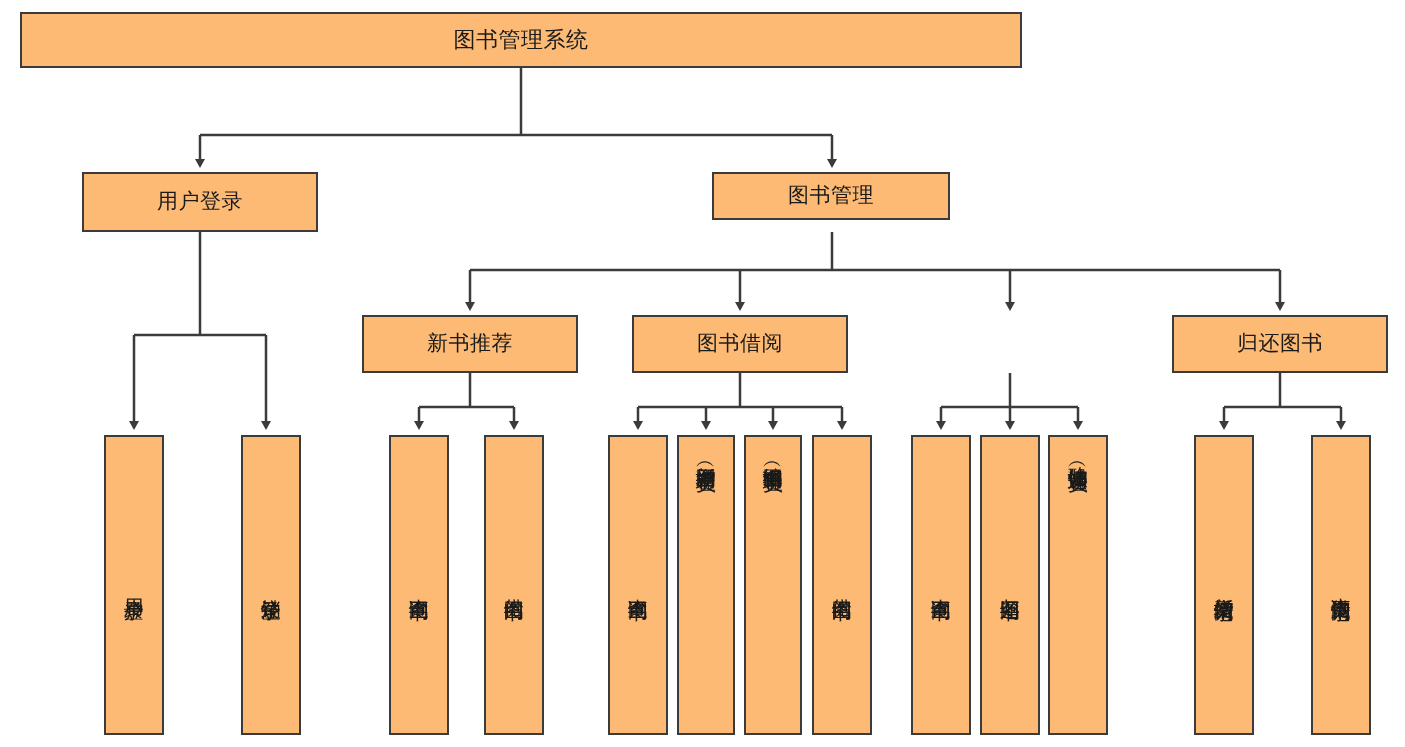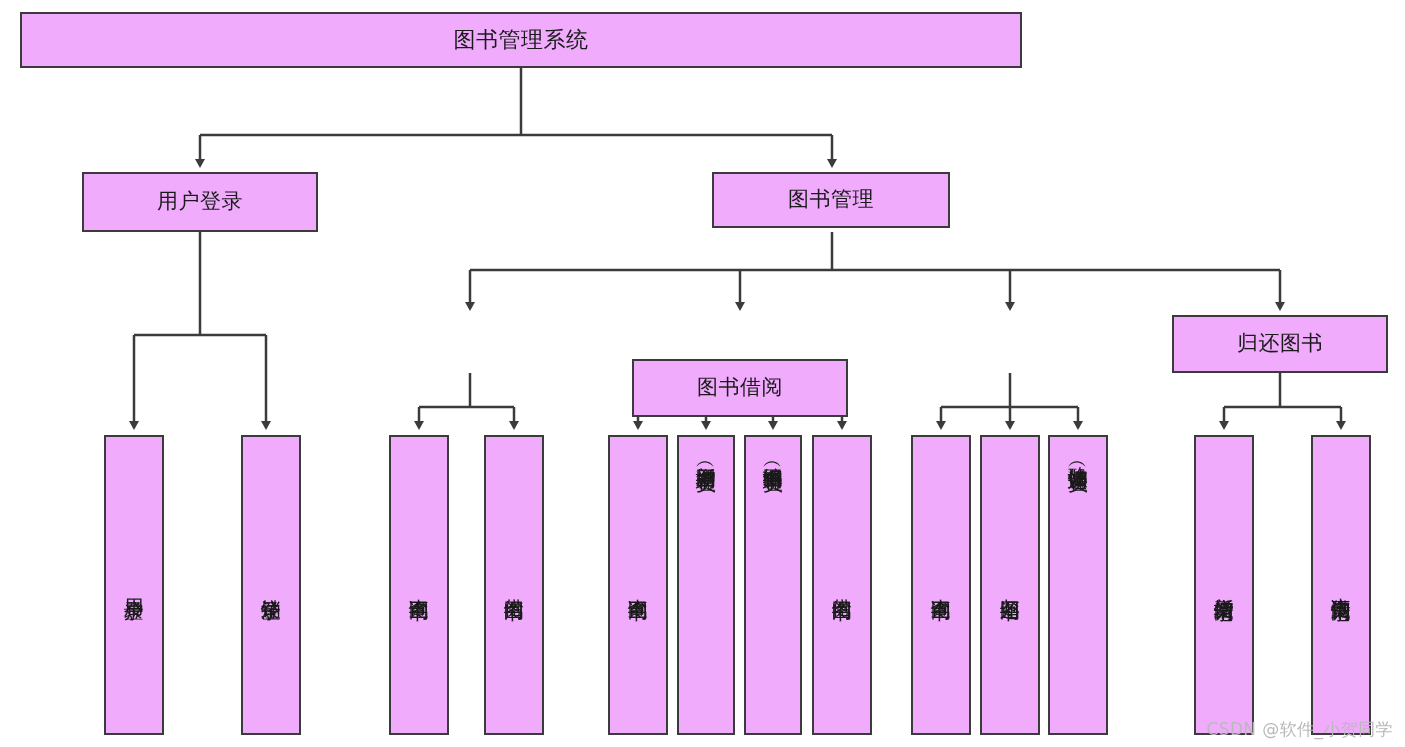--- a/index.html
+++ b/index.html
@@ -23,21 +23,21 @@
     position: absolute;
     left: 0;
     top: 0;
     width: 1405px;
     height: 747px;
     pointer-events: none;
   }
   .node {
     position: absolute;
     box-sizing: border-box;
-    background: #f0abfc;
+    background: #fdba74;
     border: 2.5px solid #3b3b3b;
     display: flex;
     align-items: center;
     justify-content: center;
     z-index: 3;
   }
   .node .label {
     font-size: 21px;
     line-height: 1.12;
     letter-spacing: 0.5px;
@@ -130,26 +130,29 @@
   </svg>
 
   <div class="node root" style="left:20px; top:12px; width:1002px; height:56px;">
     <span class="label">图书管理系统</span>
   </div>
 
   <div class="node" style="left:82px; top:172px; width:236px; height:60px;">
     <span class="label">用户登录</span>
   </div>
 
-  <div class="node" style="left:712px; top:172px; width:238px; height:56px;">
+  <div class="node" style="left:712px; top:172px; width:238px; height:48px;">
     <span class="label">图书管理</span>
   </div>
 
-
-  <div class="node" style="left:632px; top:315px; width:216px; height:58px;margin-top:44px;">
+  <div class="node" style="left:362px; top:315px; width:216px; height:58px;">
+    <span class="label">新书推荐</span>
+  </div>
+
+  <div class="node" style="left:632px; top:315px; width:216px; height:58px;">
     <span class="label">图书借阅</span>
   </div>
 
 
   <div class="node" style="left:1172px; top:315px; width:216px; height:58px;">
     <span class="label">归还图书</span>
   </div>
 
   <div class="node leaf centered" style="left:104px; top:435px; width:60px; height:300px;">
     <span class="label">用户登录</span>
@@ -188,15 +191,14 @@
     <span class="label">确认归还（管理员）</span>
   </div>
 
   <div class="node leaf centered" style="left:1194px; top:435px; width:60px; height:300px;">
     <span class="label">新增借阅记录</span>
   </div>
   <div class="node leaf centered" style="left:1311px; top:435px; width:60px; height:300px;">
     <span class="label">查询借阅记录</span>
   </div>
 
-  <div id="watermark">CSDN @软件_小贺同学</div>
 
 </div>
 
 </body></html>

